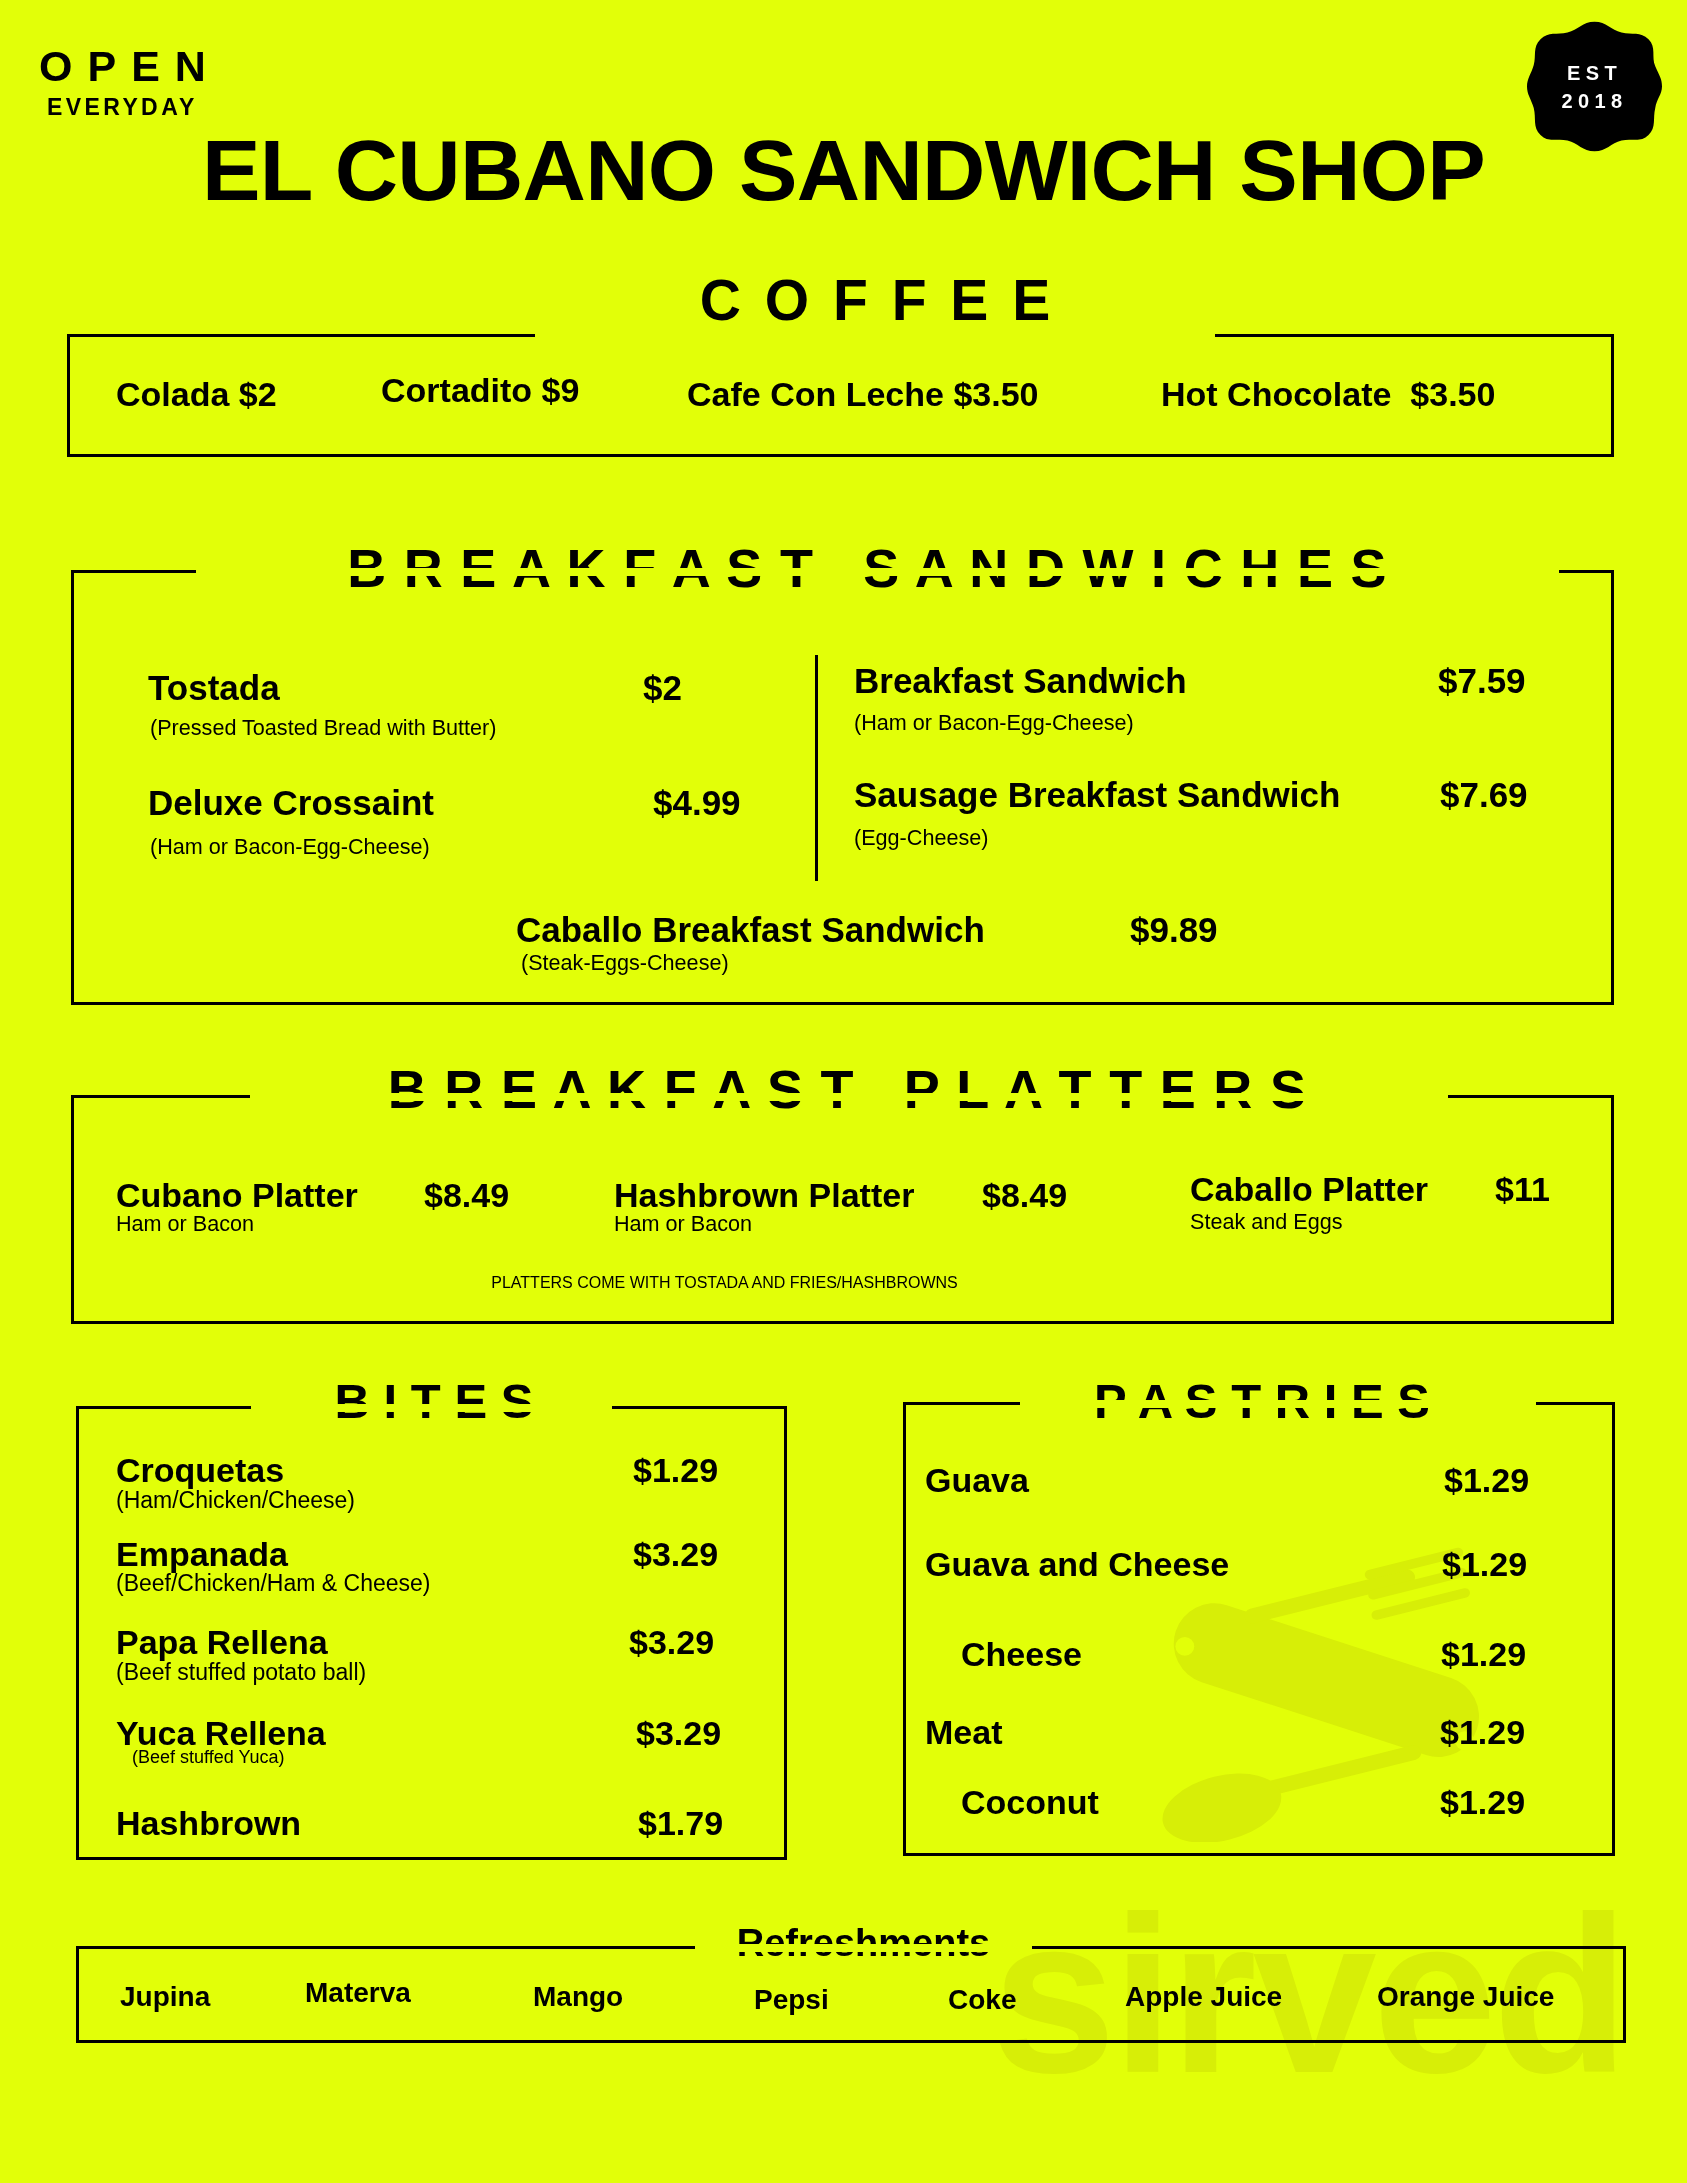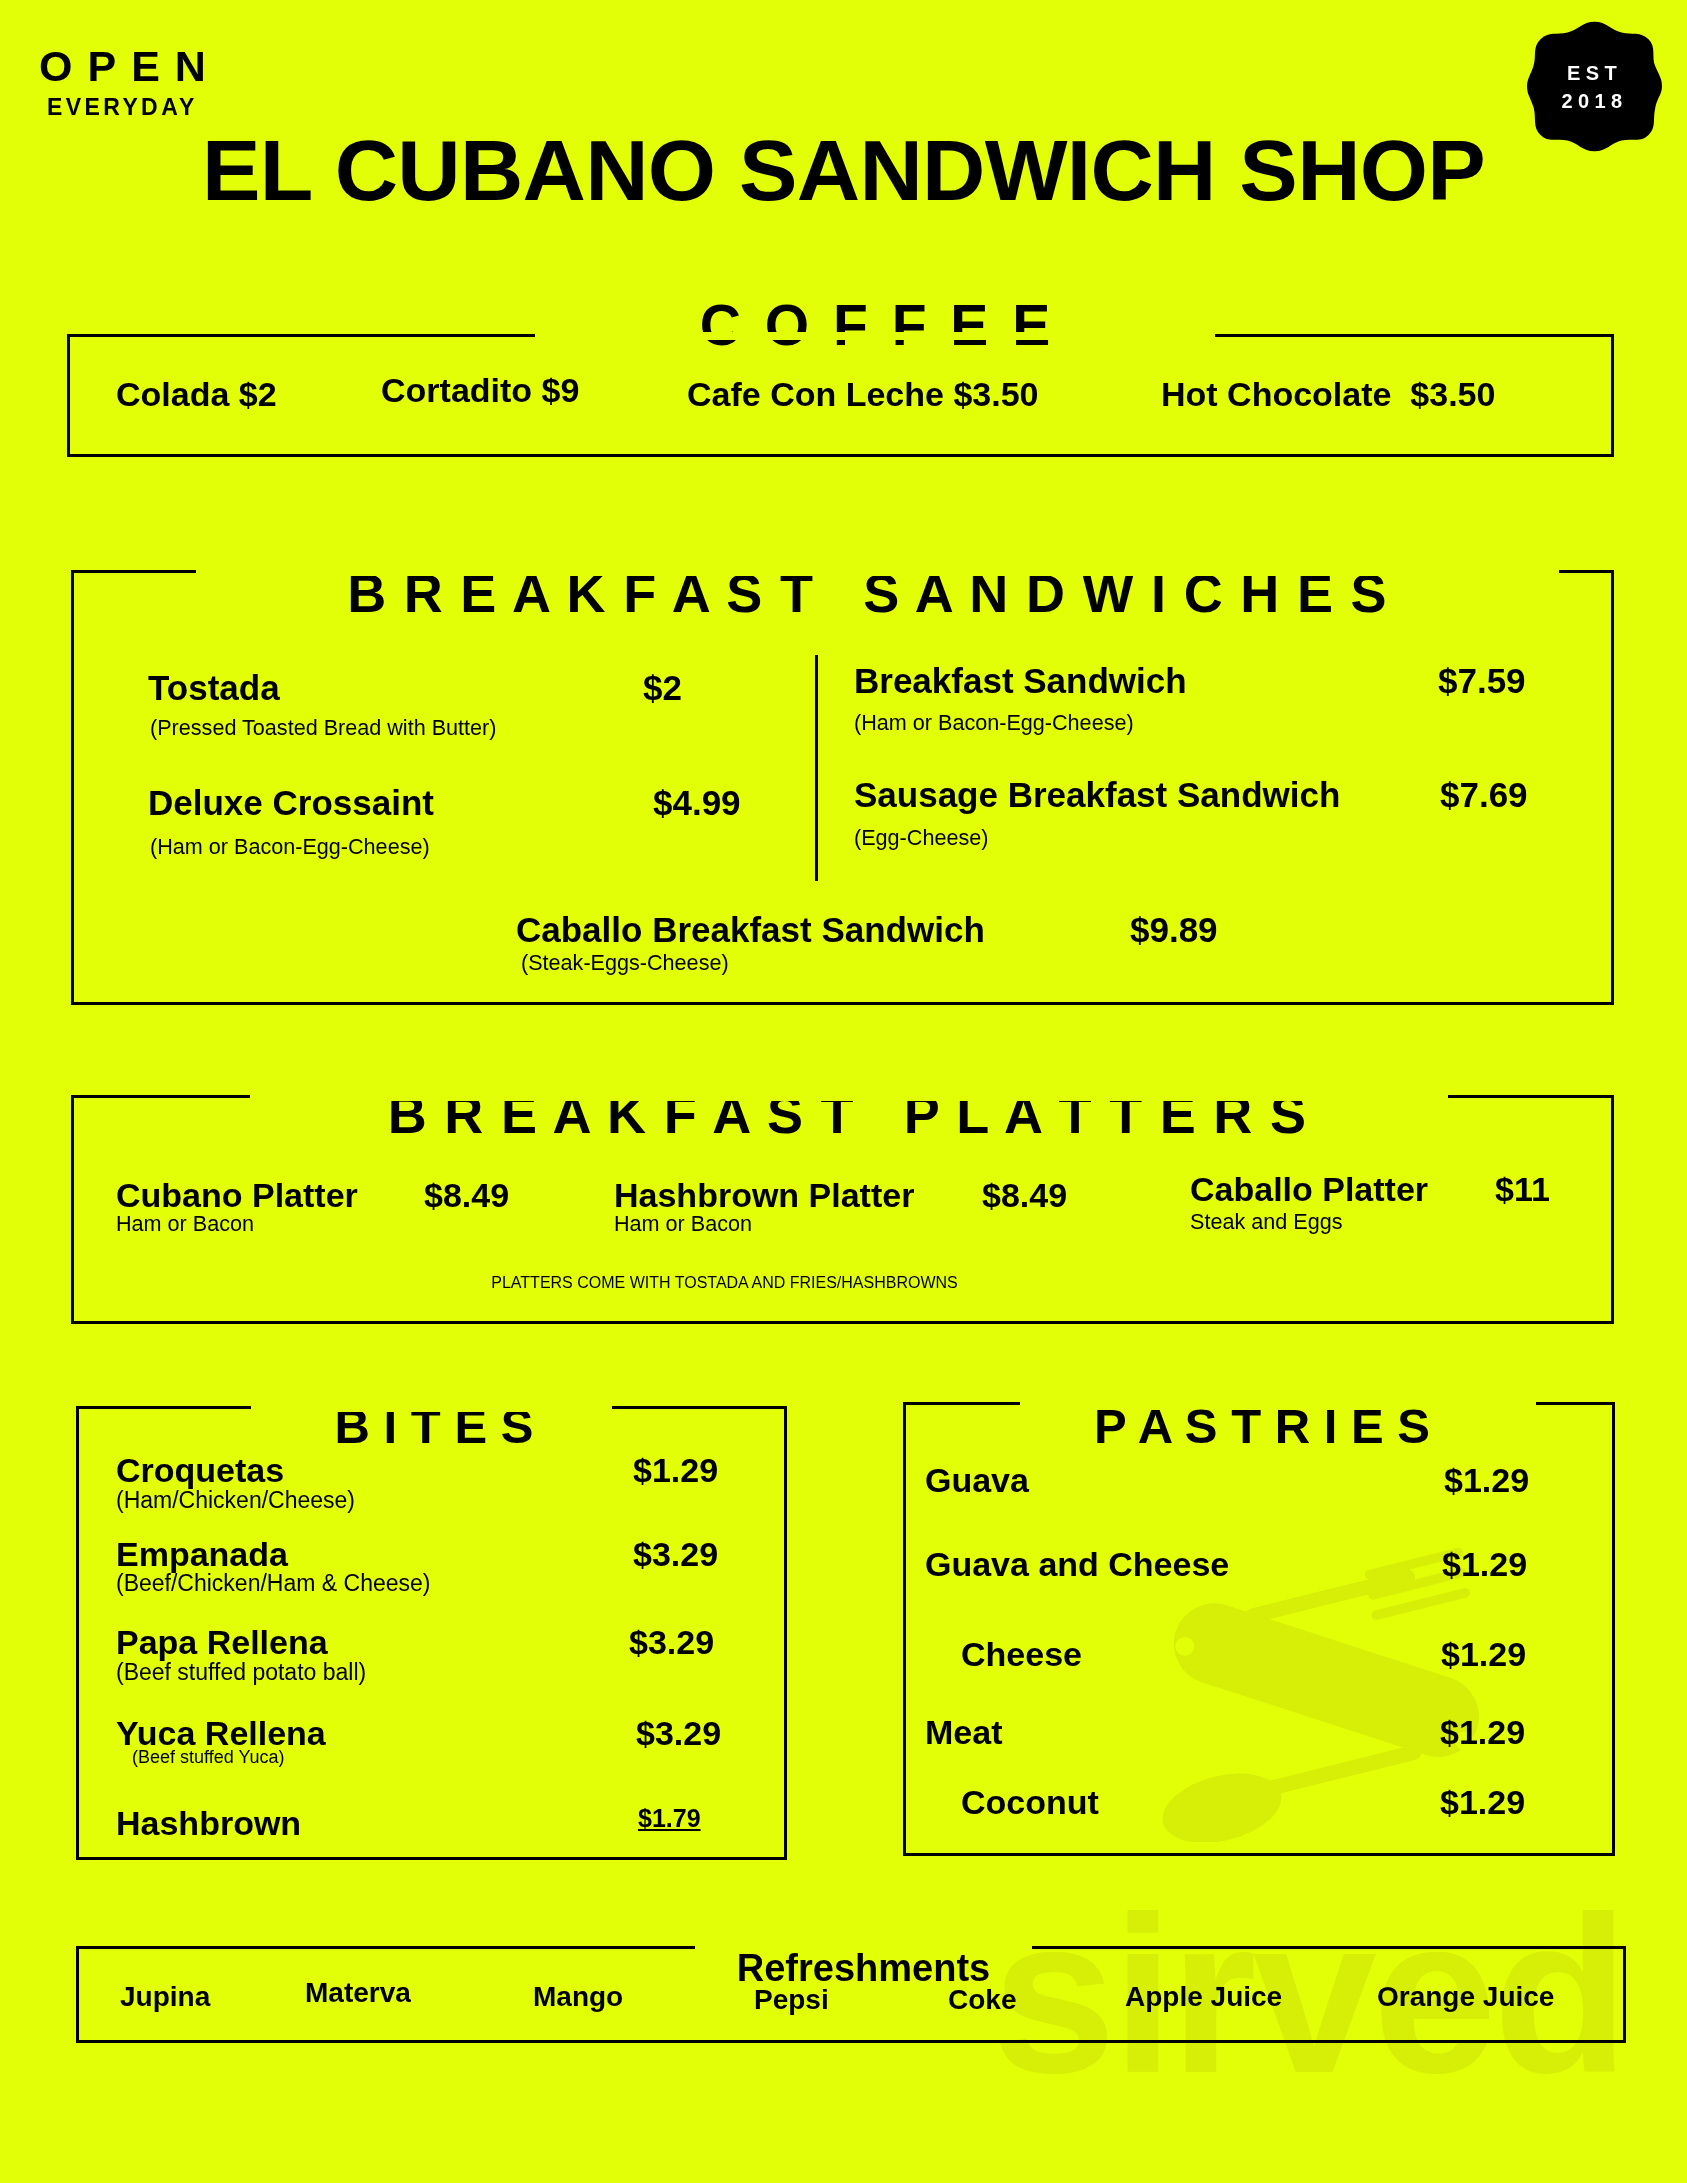--- a/index.html
+++ b/index.html
@@ -16,21 +16,21 @@
   .badge { left:1527px; top:19px; width:135px; height:135px; }
   .badge-text { position:absolute; left:0; top:0; width:135px; height:135px;
     display:flex; flex-direction:column; align-items:center; justify-content:center;
     color:#fff; font-weight:700; font-size:20px; letter-spacing:5.4px; line-height:28px; }
   .title { left:0; top:121px; width:1687px; text-align:center; font-size:86px; font-weight:700;
     letter-spacing:-0.7px; transform:scaleX(1.02); }
 
   
   .box { position:absolute; border:3.4px solid #000; box-sizing:border-box; }
   .gap { position:absolute; background:#e2ff08; height:8px; }
-  .heading { position:absolute; text-align:center; font-weight:700;margin-top:25px; }
+  .heading { position:absolute; text-align:center; font-weight:700; }
 
   .item-name { position:absolute; font-weight:700; white-space:nowrap; }
   .item-desc { position:absolute; font-weight:400; white-space:nowrap; }
   .item-price { position:absolute; font-weight:700; white-space:nowrap; }
 
   
   .wm-text { left:992px; top:1883px; font-size:223px; font-weight:700; color:#d7ee07; letter-spacing:-4px; line-height:1; }
   .wm-icon { left:1141px; top:1525px; width:364px; height:317px; }
 </style>
 </head>
@@ -131,21 +131,21 @@
 
 <div class="item-name" style="left:116px; top:1623px; font-size:34px;">Papa Rellena</div>
 <div class="item-desc" style="left:116px; top:1659px; font-size:23px;">(Beef stuffed potato ball)</div>
 <div class="item-price" style="left:629px; top:1623px; font-size:34px;">$3.29</div>
 
 <div class="item-name" style="left:116px; top:1714px; font-size:34px;">Yuca Rellena</div>
 <div class="item-desc" style="left:132px; top:1747px; font-size:18px;">(Beef stuffed Yuca)</div>
 <div class="item-price" style="left:636px; top:1714px; font-size:34px;">$3.29</div>
 
 <div class="item-name" style="left:116px; top:1804px; font-size:34px;">Hashbrown</div>
-<div class="item-price" style="left:638px; top:1804px; font-size:25px;text-decoration:underline;">$1.79</div>
+<div class="item-price" style="left:638px; top:1804px; font-size:34px;">$1.79</div>
 
 <div class="heading" style="left:1019px; top:1373px; width:486px; font-size:49px; white-space:pre;">P A S T R I E S</div>
 <div class="box" style="left:903px; top:1402px; width:712px; height:454px;"></div>
 <div class="gap" style="left:1020px; top:1400px; width:516px;"></div>
 
 <div class="item-name" style="left:925px; top:1461px; font-size:34px;">Guava</div>
 <div class="item-price" style="left:1444px; top:1461px; font-size:34px;">$1.29</div>
 <div class="item-name" style="left:925px; top:1545px; font-size:34px;">Guava and Cheese</div>
 <div class="item-price" style="left:1442px; top:1545px; font-size:34px;">$1.29</div>
 <div class="item-name" style="left:925px; top:1635px; font-size:34px;margin-left:36px;">Cheese</div>

